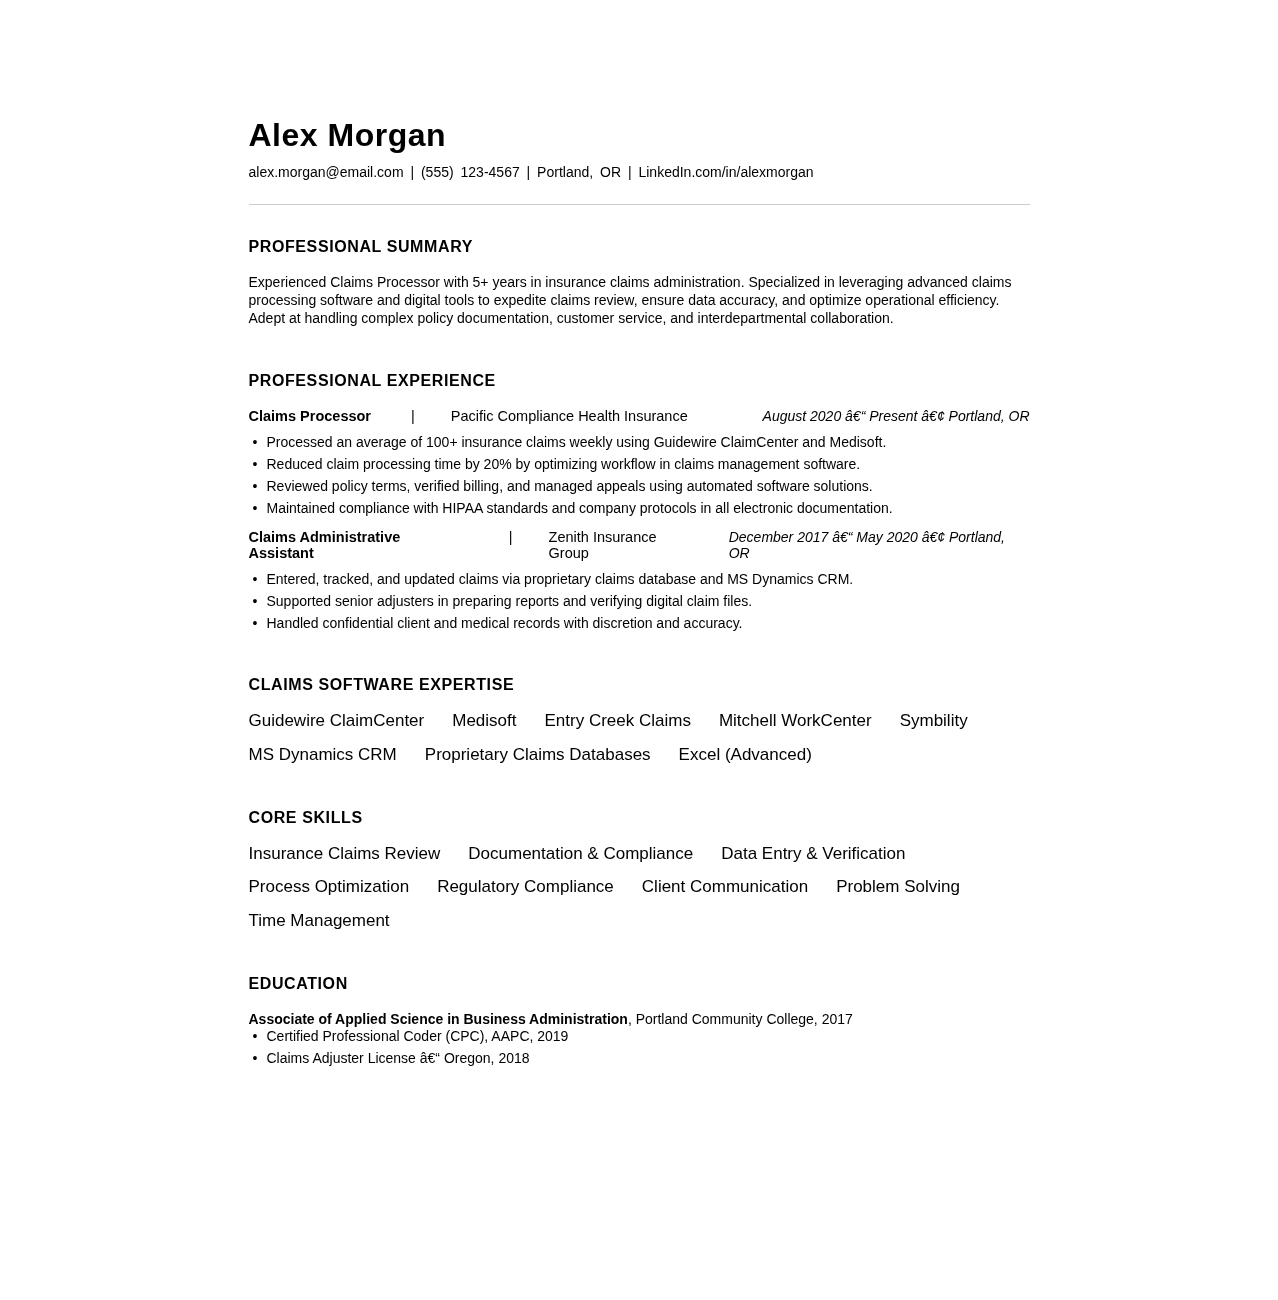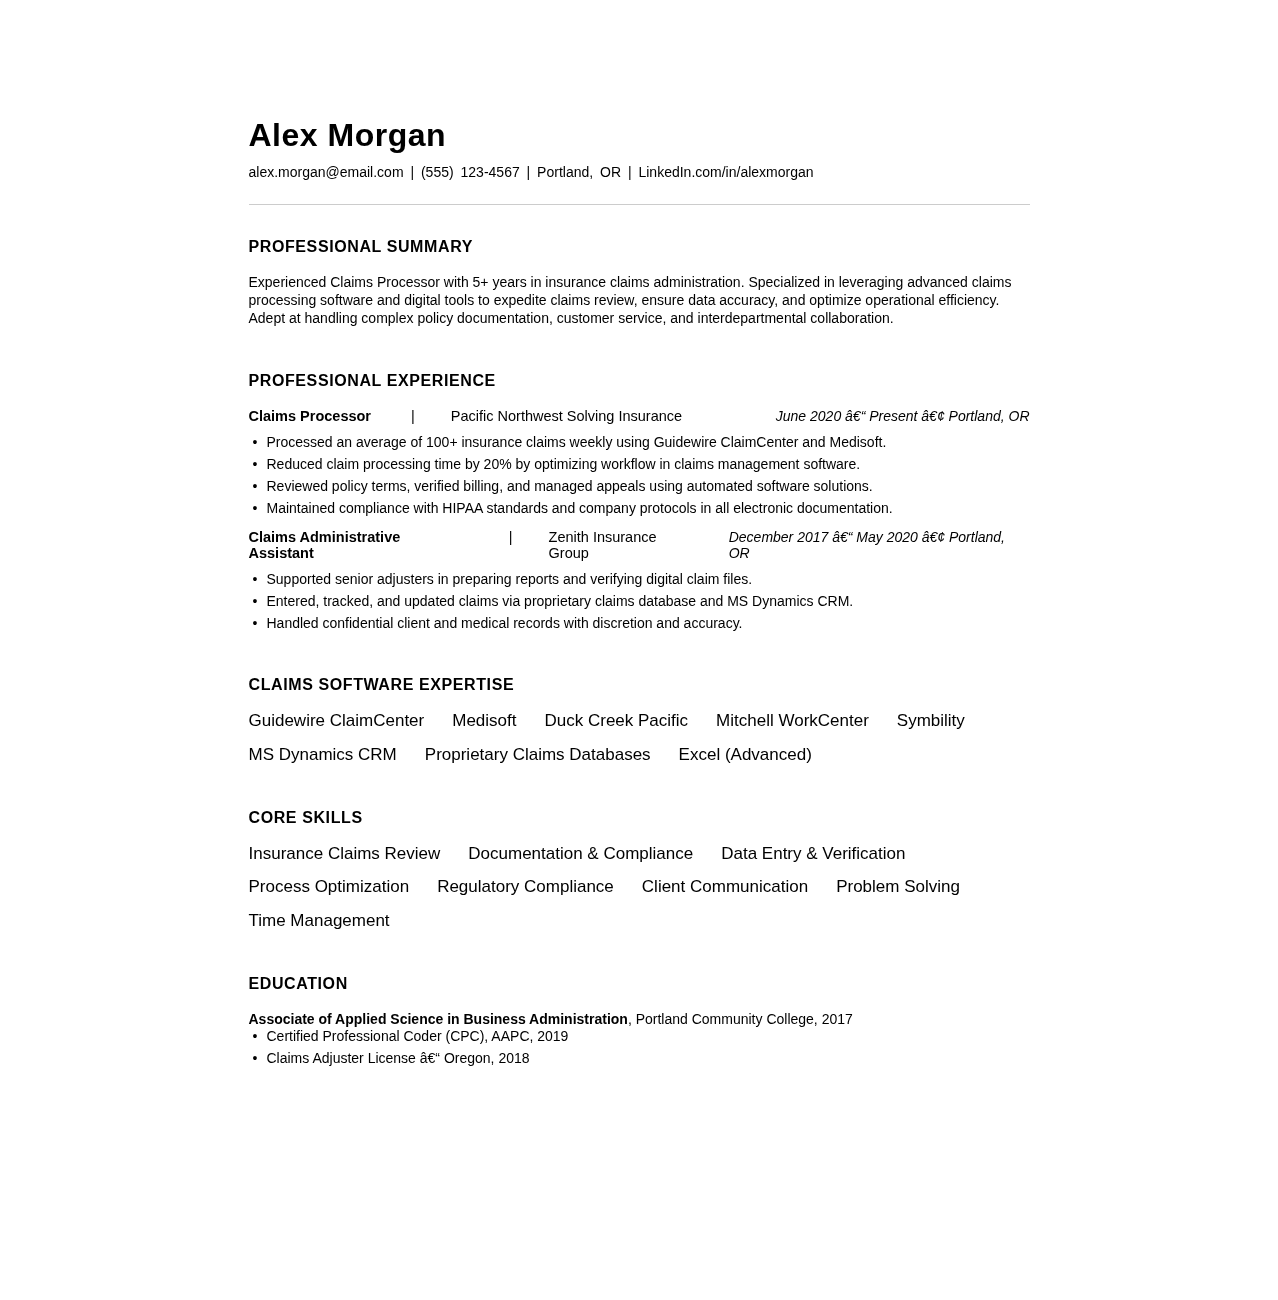--- a/index.html
+++ b/index.html
@@ -109,52 +109,52 @@
     <p class="summary-text">Experienced Claims Processor with 5+ years in insurance claims administration. Specialized in leveraging advanced claims processing software and digital tools to expedite claims review, ensure data accuracy, and optimize operational efficiency. Adept at handling complex policy documentation, customer service, and interdepartmental collaboration.</p>
   </section>
 
   <section>
     <h2>PROFESSIONAL EXPERIENCE</h2>
 
     <div>
       <div class="job-header">
         <span class="job-title">Claims Processor</span>
         <span class="job-pipe">|</span>
-        <span class="job-company">Pacific Northwest Solving Insurance</span>
-        <span class="job-dates">June 2020 â€“ Present â€¢ Portland, OR</span>
+        <span class="job-company">Pacific Compliance Health Insurance</span>
+        <span class="job-dates">August 2020 â€“ Present â€¢ Portland, OR</span>
       </div>
       <ul class="bullet-list">
           <li>Processed an average of 100+ insurance claims weekly using Guidewire ClaimCenter and Medisoft.</li>
           <li>Reduced claim processing time by 20% by optimizing workflow in claims management software.</li>
           <li>Reviewed policy terms, verified billing, and managed appeals using automated software solutions.</li>
           <li>Maintained compliance with HIPAA standards and company protocols in all electronic documentation.</li>
         </ul>
     </div>
 
     <div>
       <div class="job-header">
         <span class="job-title">Claims Administrative Assistant</span>
         <span class="job-pipe">|</span>
         <span class="job-company">Zenith Insurance Group</span>
         <span class="job-dates">December 2017 â€“ May 2020 â€¢ Portland, OR</span>
       </div>
       <ul class="bullet-list">
+          <li>Entered, tracked, and updated claims via proprietary claims database and MS Dynamics CRM.</li>
           <li>Supported senior adjusters in preparing reports and verifying digital claim files.</li>
-          <li>Entered, tracked, and updated claims via proprietary claims database and MS Dynamics CRM.</li>
           <li>Handled confidential client and medical records with discretion and accuracy.</li>
         </ul>
     </div>
   </section>
 
   <section>
     <h2>CLAIMS SOFTWARE EXPERTISE</h2>
     <div class="chip-row">
         <span class="chip">Guidewire ClaimCenter</span>
         <span class="chip">Medisoft</span>
-        <span class="chip">Duck Creek Pacific</span>
+        <span class="chip">Entry Creek Claims</span>
         <span class="chip">Mitchell WorkCenter</span>
         <span class="chip">Symbility</span>
         <span class="chip">MS Dynamics CRM</span>
         <span class="chip">Proprietary Claims Databases</span>
         <span class="chip">Excel (Advanced)</span>
       </div>
   </section>
 
   <section>
     <h2>CORE SKILLS</h2>

